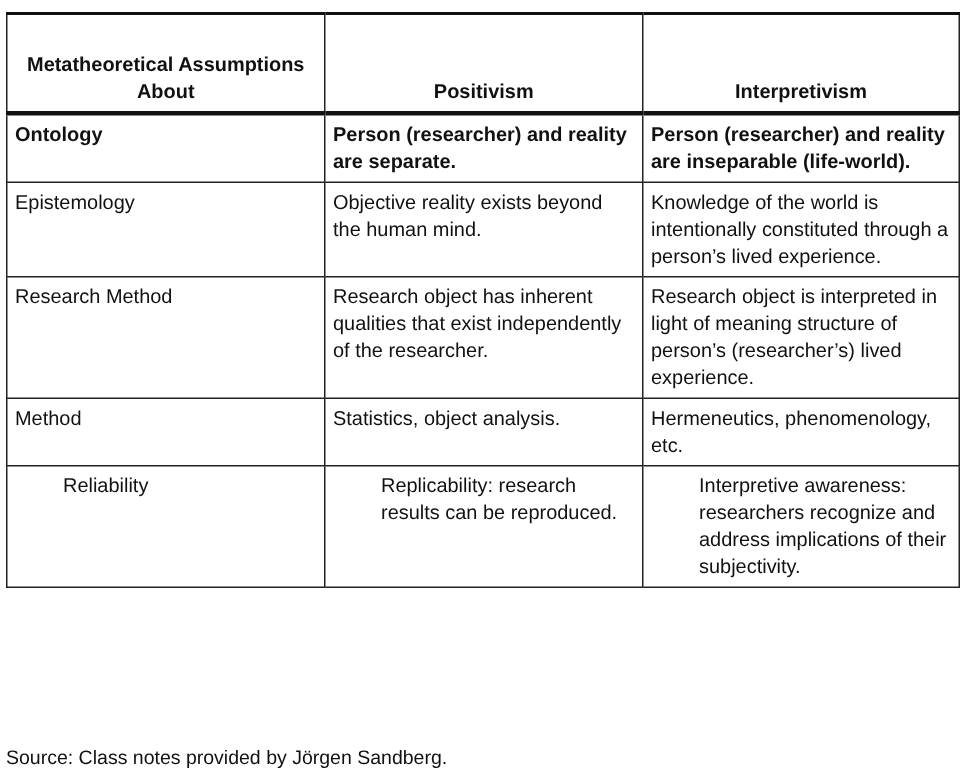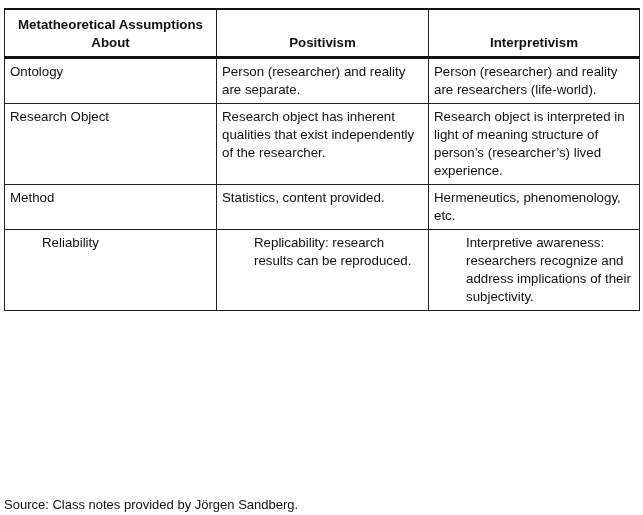--- a/index.html
+++ b/index.html
@@ -3,24 +3,24 @@
 <meta charset="utf-8">
 <style>
   html, body { margin: 0; padding: 0; background: #ffffff; }
   body { width: 643px; height: 515px; position: relative; overflow: hidden;
          font-family: "Liberation Sans", sans-serif; color: #111; font-size: 13.3px; }
   table.mt { position: absolute; left: 4px; top: 8px; width: 635px;
              border-collapse: collapse; table-layout: fixed; }
   table.mt td, table.mt th { border: 1.5px solid #222; vertical-align: top;
              padding: 4px 5px 4px 5px; line-height: 18px; text-align: left; }
   table.mt th { font-weight: bold; text-align: center; vertical-align: bottom;
-             padding: 6px 4px 4px 4px; border-top: 2px solid #111; }
+             padding: 24px 4px 4px 4px; border-top: 2px solid #111; }
   table.mt thead tr th { border-bottom: 3px solid #111; }
   col.c1 { width: 212px; } col.c2 { width: 212px; } col.c3 { width: 211px; }
-  tr.r-ontology td { height: 36px; }
+  tr.r-ontology td { height: 36px; font-weight: bold; }
   tr.r-epist td { height: 54px; }
   tr.r-resobj td { height: 71px; }
   tr.r-method td { height: 36px; }
   tr.r-truth td { height: 71px; }
   tr.r-valid td { height: 36px; }
   tr.r-reliab td { height: 71px; padding-left: 37px; }
   .source { position: absolute; left: 4px; top: 497px; font-size: 13px; }
 </style>
 </head>
 <body>
@@ -35,30 +35,35 @@
     <tr>
       <th>Metatheoretical Assumptions About</th>
       <th>Positivism</th>
       <th>Interpretivism</th>
     </tr>
   </thead>
   <tbody>
     <tr class="r-ontology">
       <td>Ontology</td>
       <td>Person (researcher) and reality are separate.</td>
-      <td>Person (researcher) and reality are researchers (life-world).</td>
+      <td>Person (researcher) and reality are inseparable (life-world).</td>
+    </tr>
+    <tr class="r-epist">
+      <td>Epistemology</td>
+      <td>Objective reality exists beyond the human mind.</td>
+      <td>Knowledge of the world is intentionally constituted through a person’s lived experience.</td>
     </tr>
     <tr class="r-resobj">
-      <td>Research Object</td>
+      <td>Research Method</td>
       <td>Research object has inherent qualities that exist independently of the researcher.</td>
       <td>Research object is interpreted in light of meaning structure of person’s (researcher’s) lived experience.</td>
     </tr>
     <tr class="r-method">
       <td>Method</td>
-      <td>Statistics, content provided.</td>
+      <td>Statistics, object analysis.</td>
       <td>Hermeneutics, phenomenology, etc.</td>
     </tr>
     <tr class="r-reliab">
       <td>Reliability</td>
       <td>Replicability:  research results can be reproduced.</td>
       <td>Interpretive awareness: researchers recognize and address implications of their subjectivity.</td>
     </tr>
   </tbody>
 </table>
 

